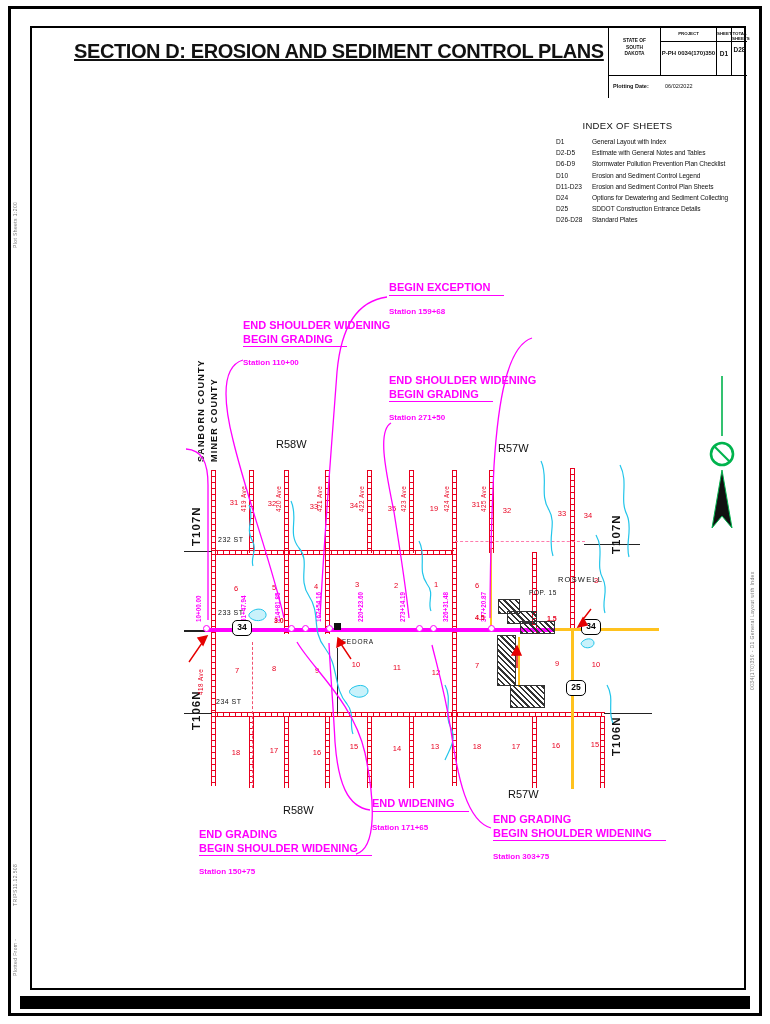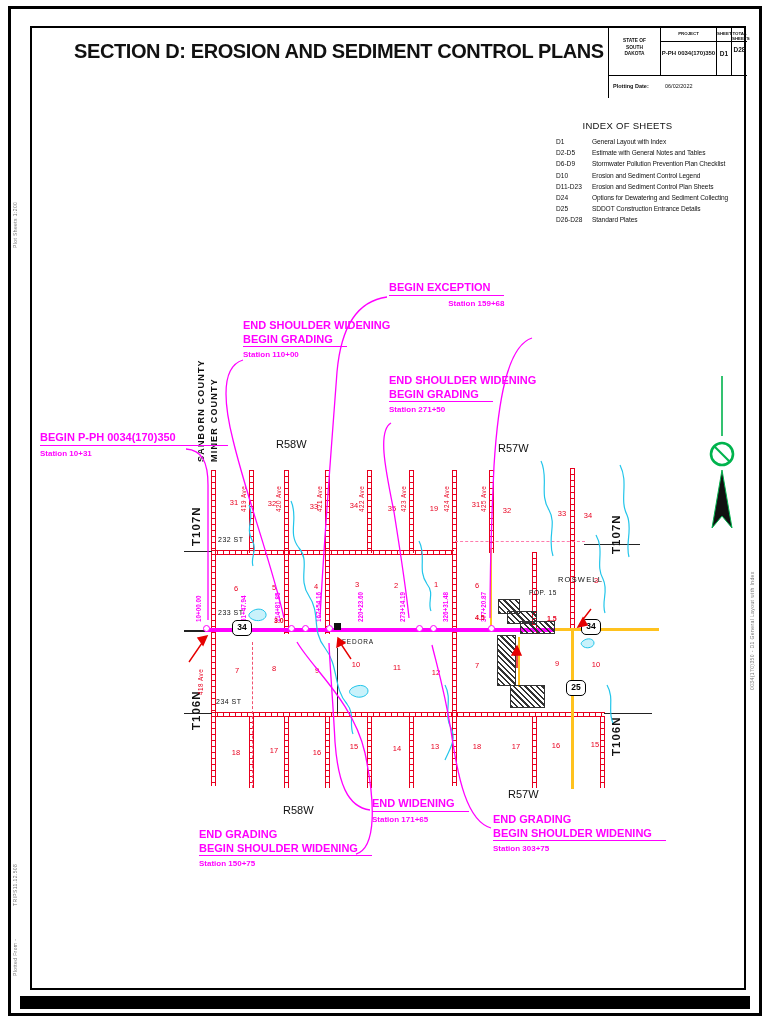--- a/index.html
+++ b/index.html
@@ -5,21 +5,21 @@
   * { box-sizing: border-box; margin: 0; padding: 0; }
   html,body { background:#fff; }
   body { font-family:"Liberation Sans", sans-serif; }
   .page { position:relative; width:770px; height:1024px; background:#fff; overflow:hidden; }
   .abs { position:absolute; }
 
   .outer-border { left:8px; top:6px; width:754px; height:1010px; border:3px solid #000; }
   .inner-border { left:30px; top:26px; width:716px; height:964px; border:2px solid #000; }
   .bottom-bar { left:20px; top:996px; width:730px; height:13px; background:#000; }
 
-  .sheet-title { left:74px; top:40px; font-size:20px; font-weight:600; letter-spacing:-0.4px; color:#111; white-space:nowrap; }
+  .sheet-title { left:74px; top:40px; font-size:20px; font-weight:600; letter-spacing:-0.4px; color:#111; white-space:nowrap;text-decoration:underline; }
 
   
   .tb { left:608px; top:28px; width:138px; height:70px; border-left:1px solid #000; font-weight:bold; color:#111; }
   .tb-box { position:absolute; left:0; top:0; width:138px; height:48px; border-bottom:1px solid #000; }
   .tb-cell { position:absolute; top:0; height:48px; border-right:1px solid #000; }
   .tb-state { left:0; width:52px; font-size:4.8px; text-align:center; padding-top:10px; line-height:6.5px; }
   .tb-proj { left:52px; width:56px; }
   .tb-sheet { left:108px; width:15px; }
   .tb-total { left:123px; width:15px; border-right:none; }
   .tb-head { display:block; height:14px; border-bottom:1px solid #000; font-size:4.4px; text-align:center; padding-top:4px; line-height:4.6px; }
@@ -64,21 +64,21 @@
   .road { background:#ff00ff; }
   .ring { width:7px; height:7px; border:1.7px solid #ff00ff; border-radius:50%; background:#fff; }
   .blk { background:#111; }
   .hatch { background:repeating-linear-gradient(45deg,#333 0 1.5px,transparent 1.5px 4px); outline:0.5px solid #333; }
 
   
   .callout { color:#ff00ff; font-weight:bold; white-space:nowrap; }
   .callout .t { display:block; font-size:11px; line-height:13.5px; }
   .callout .ul { display:inline-block; border-bottom:1.8px solid #ff00ff; padding-right:14px; }
   .callout .ul-xl { padding-right:52px; }
-  .callout .sta { display:block; font-size:8px; margin-top:3px; }
+  .callout .sta { display:block; font-size:8px; margin-top:11px; }
 
   .margin-note { font-size:5px; color:#777; letter-spacing:0.4px; }
 
   svg.overlay { position:absolute; left:0; top:0; pointer-events:none; }
 </style>
 </head>
 <body>
 
 <div class="page">
 
@@ -322,30 +322,26 @@
       </g>
   </svg>
 
   <svg class="abs" style="left:700px;top:370px;" width="44" height="162" viewBox="0 0 44 162">
     <line x1="22" y1="6" x2="22" y2="66" stroke="#00b34d" stroke-width="1.6"></line>
     <circle cx="22" cy="84" r="11" fill="none" stroke="#00b34d" stroke-width="2.6"></circle>
     <line x1="14" y1="76" x2="30" y2="92" stroke="#00b34d" stroke-width="2.2"></line>
     <path d="M22,100 L12,158 L22,146 L32,158 Z" fill="#111" stroke="#00b34d" stroke-width="1"></path>
   </svg>
 
-  <div class="abs callout" style="left:40px;top:431px;">
-    <span class="t"><span class="ul ul-xl">BEGIN P-PH 0034(170)350</span></span>
-    <span class="sta">Station 10+31</span>
-  </div>
   <div class="abs callout" style="left:243px;top:319px;">
     <span class="t">END SHOULDER WIDENING</span>
     <span class="t"><span class="ul">BEGIN GRADING</span></span>
     <span class="sta">Station 110+00</span>
   </div>
-  <div class="abs callout" style="left:389px;top:281px;text-align:right;">
+  <div class="abs callout" style="left:389px;top:281px;">
     <span class="t"><span class="ul">BEGIN EXCEPTION</span></span>
     <span class="sta">Station 159+68</span>
   </div>
   <div class="abs callout" style="left:389px;top:374px;">
     <span class="t">END SHOULDER WIDENING</span>
     <span class="t"><span class="ul">BEGIN GRADING</span></span>
     <span class="sta">Station 271+50</span>
   </div>
   <div class="abs callout" style="left:372px;top:797px;">
     <span class="t"><span class="ul">END WIDENING</span></span>

